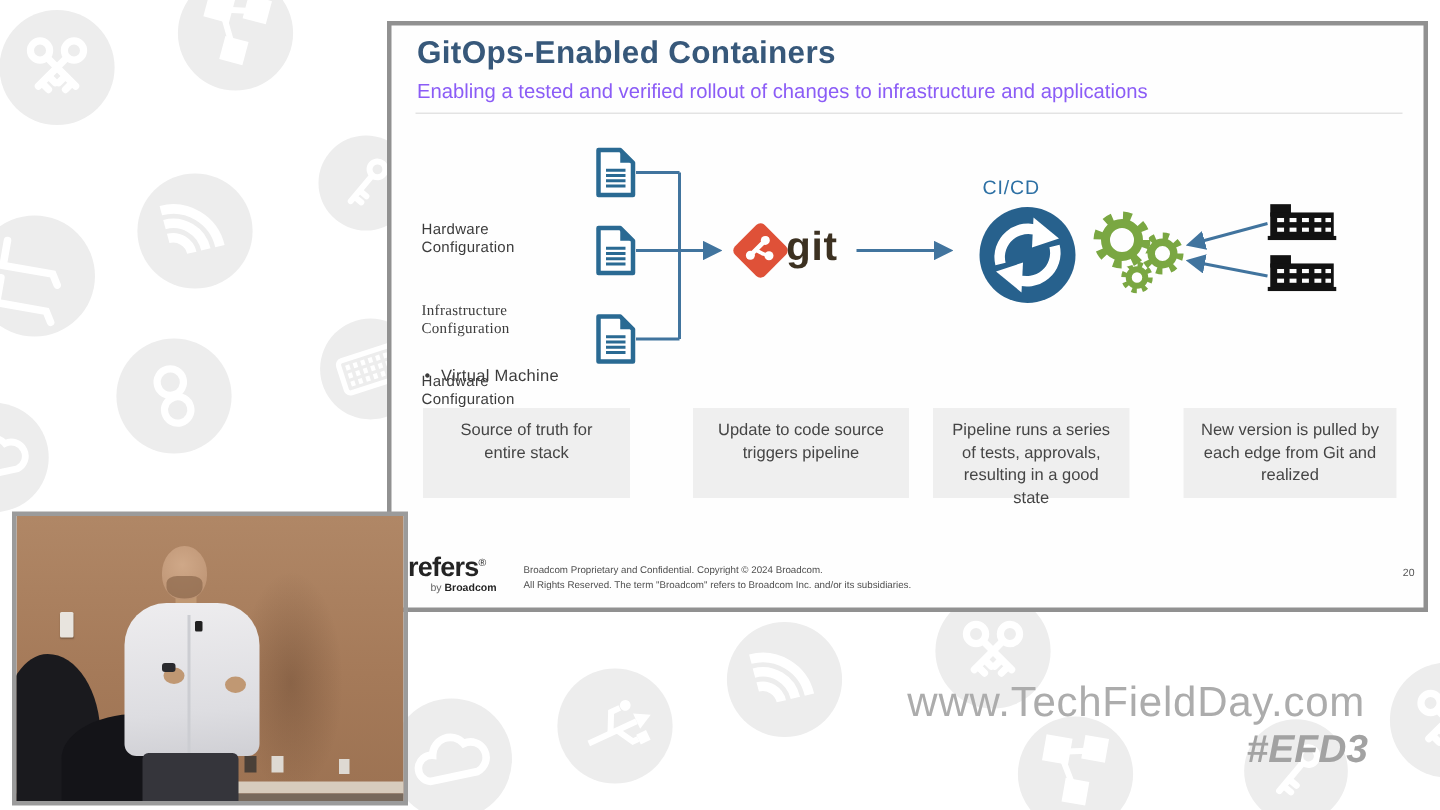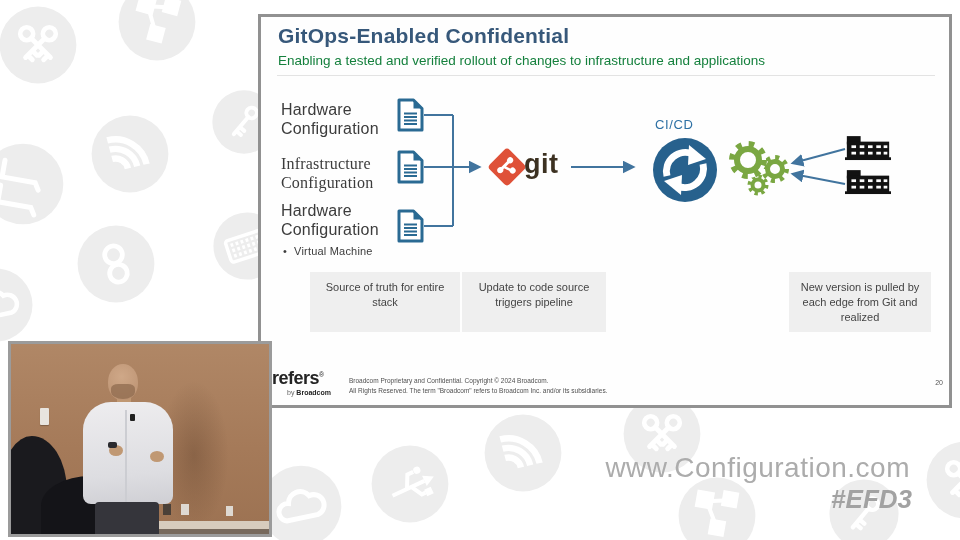--- a/index.html
+++ b/index.html
@@ -25,26 +25,26 @@
     position:absolute; left:258px; top:14px; width:694px; height:394px;
     background:#fefefe; border:3px solid #919191; z-index:2;
   }
   .slide-inner { position:absolute; inset:0; }
   .slide-title {
     position:absolute; left:17px; top:7px;
     font-size:21px; font-weight:600; color:#37587a; letter-spacing:0.2px;
   }
   .slide-subtitle {
     position:absolute; left:17px; top:36px;
-    font-size:13.5px; color:#15803d;
+    font-size:13.5px; color:#8b5cf6;
   }
   .divider { position:absolute; left:16px; top:58px; width:658px; height:1px; background:#e3e3e3; }
   .src-label {
     position:absolute; left:20px; width:112px;
-    font-size:16px; line-height:1.2; color:#3c3c3c; white-space:pre-line; letter-spacing:0.2px;
+    font-size:10px; line-height:1.2; color:#3c3c3c; white-space:pre-line; letter-spacing:0.2px;margin-top:48px;
   }
   .src-1 { top:83px; } .src-2 { top:137px;font-family:Liberation Serif, serif; } .src-3 { top:184px; }
   .src-bullets { position:absolute; left:20px; top:226px; width:120px; }
   .src-bullet { font-size:11px; color:#3c3c3c; line-height:1.6; letter-spacing:0.2px; }
   .src-bullet::before { content:"•"; margin-right:7px; margin-left:2px; }
   .diagram-svg { position:absolute; left:0; top:0; width:688px; height:388px; }
   .git-label {
     position:absolute; left:263px; top:132px;
     font-size:27px; font-weight:bold; color:#3c3121; letter-spacing:0.5px;
   }
@@ -54,21 +54,21 @@
   }
   .cicd-circle {
     position:absolute; left:392px; top:121px; width:64px; height:64px;
     border-radius:50%; background:#27618d;
   }
   .callout {
     position:absolute; top:255px; height:60px; background:#efefef;
     font-size:11px; line-height:1.35; color:#454545; text-align:center;
     padding:8px 10px 0 10px;
   }
-  .co-1 { left:21px;  width:150px;margin-left:28px; }
+  .co-1 { left:21px;  width:138px; }
   .co-2 { left:201px; width:144px; }
   .co-3 { left:361px; width:131px; }
   .co-4 { left:528px; width:142px; }
   
   .logo-text {
     position:absolute; left:11px; top:351px;
     font-size:18px; font-weight:600; color:#242424; letter-spacing:-0.5px;
   }
   .logo-reg { font-size:7px; vertical-align:super; font-weight:400; }
   .logo-by { position:absolute; left:26px; top:372px; font-size:7px; color:#666; }
@@ -262,26 +262,26 @@
             </g>
             <g transform="rotate(-45)">
               <circle cx="0" cy="-20" r="8"></circle>
               <path d="M0 -12 V22 M0 10 H-8 M0 18 H-8"></path>
             </g>
           </g>
         </g>
       </svg></div>
   </div>
 
-<div class="wm-url">www.Configuration.com</div>
+<div class="wm-url">www.TechFieldDay.com</div>
 <div class="wm-tag">#EFD3</div>
 
 <div class="slide">
   <div class="slide-inner">
-    <div class="slide-title">GitOps-Enabled Confidential</div>
+    <div class="slide-title">GitOps-Enabled Containers</div>
     <div class="slide-subtitle">Enabling a tested and verified rollout of changes to infrastructure and applications</div>
     <div class="divider"></div>
 
     <svg class="diagram-svg" viewBox="0 0 688 388">
       <defs>
         <marker id="arr" viewBox="0 0 10 10" refX="8" refY="5" markerWidth="6.5" markerHeight="6.5" orient="auto">
           <path d="M0 0 L10 5 L0 10 Z" fill="#41749e"></path>
         </marker>
         <symbol id="doc" viewBox="0 0 27 34">
           <path d="M2 2 H16.5 L25 10.5 V32 H2 Z" fill="#ffffff" stroke="#2a6a93" stroke-width="3" stroke-linejoin="round"></path>
@@ -367,20 +367,21 @@
       <svg viewBox="-32 -32 64 64" width="64" height="64">
         <path d="M-18 6 A 19 19 0 0 1 8 -16" stroke="#ffffff" stroke-width="7" fill="none"></path>
         <polygon points="4,-25 21,-11 3,-5" fill="#ffffff"></polygon>
         <path d="M18 -6 A 19 19 0 0 1 -8 16" stroke="#ffffff" stroke-width="7" fill="none"></path>
         <polygon points="-4,25 -21,11 -3,5" fill="#ffffff"></polygon>
       </svg>
     </div>
 
     <div class="callout co-1">Source of truth for entire stack</div>
     <div class="callout co-2">Update to code source triggers pipeline</div>
+    <div class="callout co-3">Pipeline runs a series of tests, approvals, resulting in a good state</div>
     <div class="callout co-4">New version is pulled by each edge from Git and realized</div>
 
     <div class="logo-text"><span>refers</span><span class="logo-reg">®</span></div>
     <div class="logo-by"><span>by</span> <span class="logo-brand">Broadcom</span></div>
     <div class="copyright">
       <div>Broadcom Proprietary and Confidential. Copyright © 2024 Broadcom.</div>
       <div>All Rights Reserved. The term "Broadcom" refers to Broadcom Inc. and/or its subsidiaries.</div>
     </div>
     <div class="page-num">20</div>
   </div>

